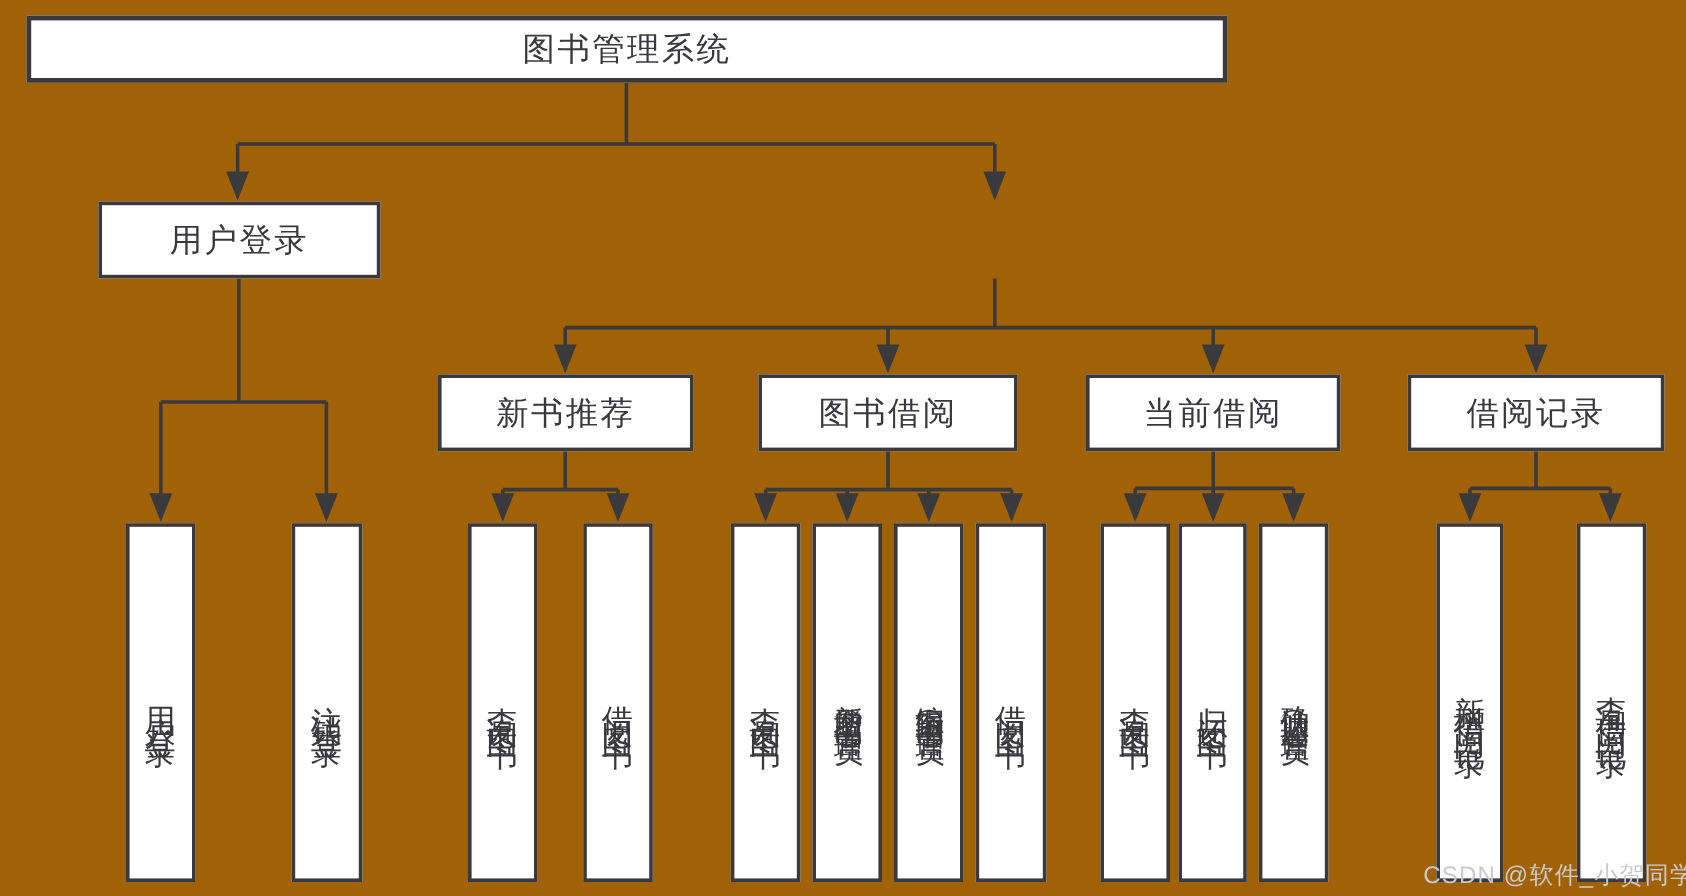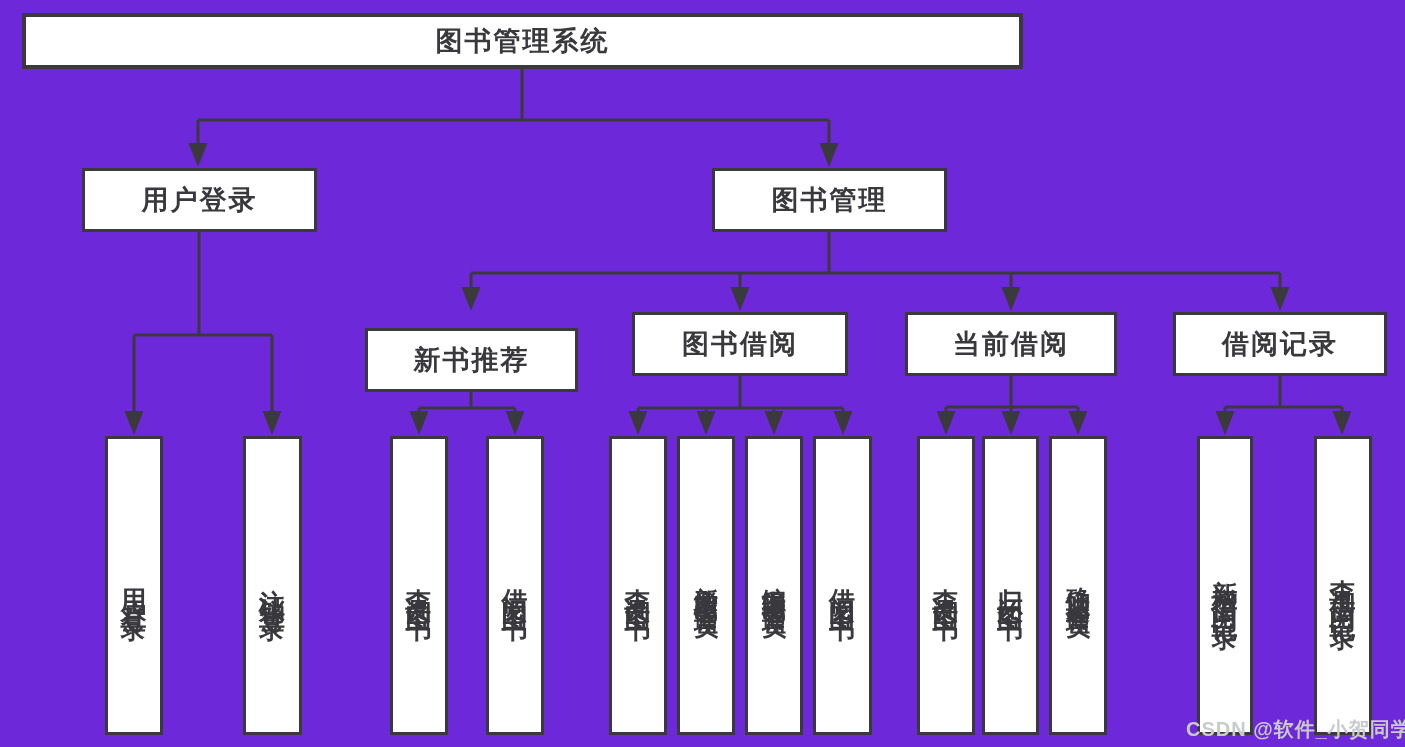--- a/index.html
+++ b/index.html
@@ -4,23 +4,22 @@
 <style>
   :root{
     --line:#3a3a3c;
     --text:#39393d;
   }
   html,body{margin:0;padding:0;background:#ffffff;}
   body{font-family:"Liberation Sans","DejaVu Sans",sans-serif;}
   #stage{
     position:relative;
     width:1405px;height:747px;
-    background:#6d28d9;
+    background:#a16207;
     overflow:hidden;
-    font-weight:bold;
   }
   #wires{position:absolute;left:0;top:0;pointer-events:none;}
   .hbox{
     position:absolute;
     box-sizing:border-box;
     border:3px solid var(--line);
     background:#ffffff;
     display:flex;align-items:center;justify-content:center;
     color:var(--text);
     font-size:27px;
@@ -103,25 +102,22 @@
     </g>
   </svg>
 
   <div class="hbox" style="left:22px;top:13px;width:1001px;height:56px;border-width:4px;">
     <span>图书管理系统</span>
   </div>
 
   <div class="hbox" style="left:82px;top:168px;width:235px;height:64px;">
     <span>用户登录</span>
   </div>
-  <div class="hbox" style="left:712px;top:168px;width:235px;height:64px;">
-    <span>图书管理</span>
-  </div>
 
-  <div class="hbox" style="left:365px;top:328px;width:213px;height:64px;">
+  <div class="hbox" style="left:365px;top:312px;width:213px;height:64px;">
     <span>新书推荐</span>
   </div>
   <div class="hbox" style="left:905px;top:312px;width:212px;height:64px;">
     <span>当前借阅</span>
   </div>
   <div class="hbox" style="left:632px;top:312px;width:216px;height:64px;">
     <span>图书借阅</span>
   </div>
   <div class="hbox" style="left:1173px;top:312px;width:214px;height:64px;">
     <span>借阅记录</span>

